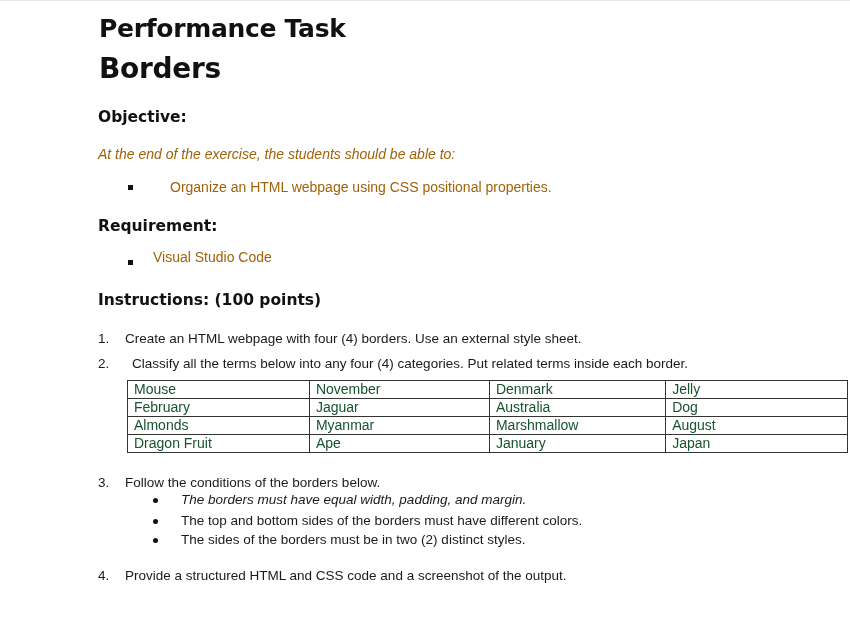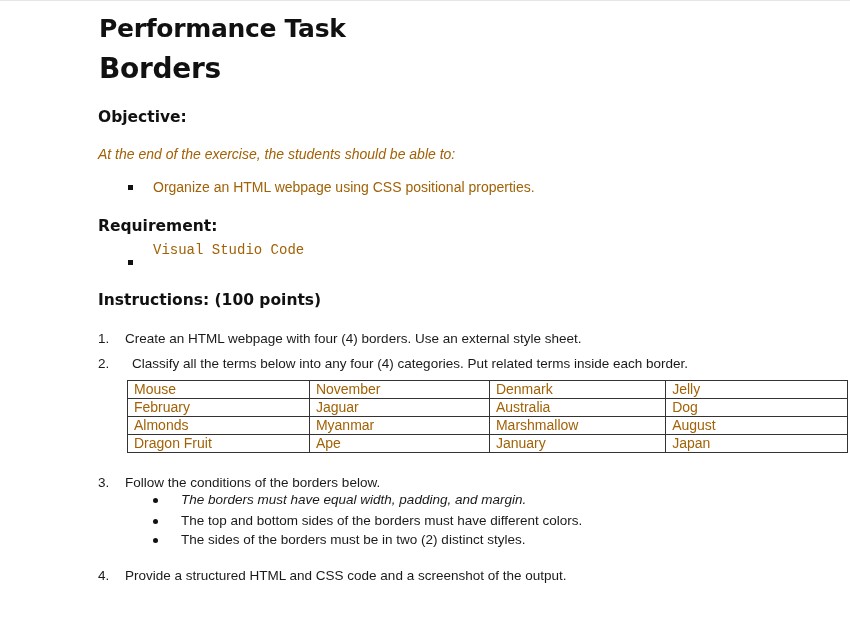--- a/index.html
+++ b/index.html
@@ -14,46 +14,46 @@
     .h1 { left: 99px; top: 14px; font-size: 25px; font-weight: bold; font-family: "DejaVu Sans", sans-serif; letter-spacing: -0.3px; }
     .h2 { left: 99px; top: 52px; font-size: 28px; font-weight: bold; font-family: "DejaVu Sans", sans-serif; letter-spacing: -0.3px; }
     .sec { left: 98px; font-size: 15.5px; font-weight: bold; font-family: "DejaVu Sans", sans-serif; }
     .txt { font-size: 14px; color: #a16207; }
     .ital { font-style: italic; }
     .sqbullet { display: inline-block; width: 5px; height: 5px; background: #111; position: absolute; }
     .num { font-size: 13.5px; color: #1a1a1a; }
     .dot { display: inline-block; width: 5px; height: 5px; border-radius: 50%; background: #111; position: absolute; }
     table.terms {
       position: absolute; left: 127px; top: 380px; width: 721px;
-      border-collapse: collapse; font-size: 14px; color: #a16207;
+      border-collapse: collapse; font-size: 14px; color: #14532d;
     }
     table.terms td {
       border: 1px solid #333; padding: 0 6px; height: 17px; line-height: 17px;
     }
     table.terms td.c0 { width: 170px; }
     table.terms td.c1 { width: 168px; }
     table.terms td.c2 { width: 164px; }
     table.terms td.c3 { width: 170px; }
   </style>
 </head>
 <body>
 
 <div class="topline"></div>
 
 <div class="abs h1">Performance Task</div>
 <div class="abs h2">Borders</div>
 
 <div class="abs sec" style="top:108px;">Objective:</div>
 <div class="abs txt ital" style="left:98px; top:146px;">At the end of the exercise, the students should be able to:</div>
 <span class="sqbullet" style="left:128px; top:185px;"></span>
-<div class="abs txt" style="left:153px; top:179px;text-align:center;">Organize an HTML webpage using CSS positional properties.</div>
+<div class="abs txt" style="left:170px; top:179px;text-align:center;">Organize an HTML webpage using CSS positional properties.</div>
 
 <div class="abs sec" style="top:217px;">Requirement:</div>
 <span class="sqbullet" style="left:128px; top:260px;"></span>
-<div class="abs txt" style="left:153px; top:242px;font-family:Liberation Mono, monospace;">Visual Studio Code</div>
+<div class="abs txt" style="left:153px; top:249px;">Visual Studio Code</div>
 
 <div class="abs sec" style="top:291px;">Instructions: (100 points)</div>
 
 <div class="abs num" style="left:98px; top:331px;">1.</div>
 <div class="abs num" style="left:125px; top:331px;">Create an HTML webpage with four (4) borders. Use an external style sheet.</div>
 
 <div class="abs num" style="left:98px; top:356px;">2.</div>
 <div class="abs num" style="left:132px; top:356px;">Classify all the terms below into any four (4) categories. Put related terms inside each border.</div>
 
 <table class="terms">

